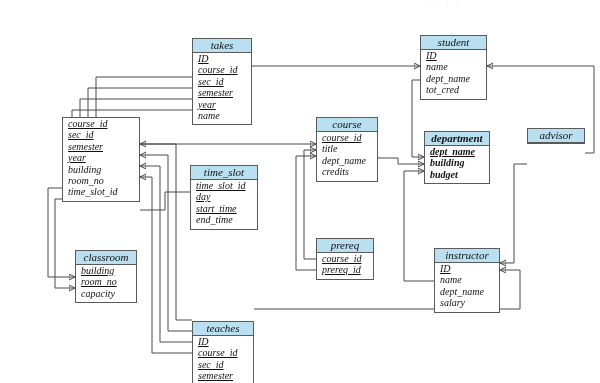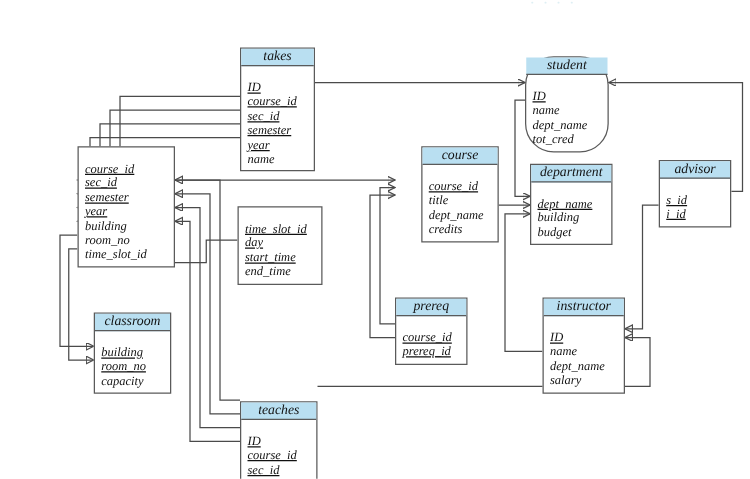--- a/index.html
+++ b/index.html
@@ -16,21 +16,21 @@
   }
   .table-box{
     position:absolute;background:#ffffff;border:1px solid #5a5a5a;
     box-sizing:border-box;z-index:5;
   }
   .tbl-header{
     background:#b9dff1;border-bottom:1px solid #5a5a5a;
     font-style:italic;font-size:11px;text-align:center;
     color:#111;line-height:13px;height:14px;box-sizing:border-box;
   }
-  .tbl-body{padding:12px 0 3px 5px;}
+  .tbl-body{padding:0 0 3px 5px;}
   .attr{
     font-style:italic;font-size:10px;line-height:11.4px;color:#111;
     white-space:nowrap;
   }
   .attr.pk{text-decoration:underline;}
   svg.links{position:absolute;left:0;top:0;width:600px;height:383px;z-index:1;}
   svg.links line, svg.links path, svg.links polyline{
     stroke:#4a4a4a;stroke-width:1;fill:none;
   }
 </style>
@@ -96,80 +96,77 @@
         <div class="tbl-header">takes</div>
         <div class="tbl-body">
           <div class="attr pk">ID</div>
           <div class="attr pk">course_id</div>
           <div class="attr pk">sec_id</div>
           <div class="attr pk">semester</div>
           <div class="attr pk">year</div>
           <div class="attr">name</div>
         </div>
       </div>
-      <div class="table-box" style="left: 420px; top: 45px; width: 67px; border-radius: 23px;">
+      <div class="table-box" style="left: 420px; top: 35px; width: 67px;">
         <div class="tbl-header">student</div>
         <div class="tbl-body">
           <div class="attr pk">ID</div>
           <div class="attr">name</div>
           <div class="attr">dept_name</div>
           <div class="attr">tot_cred</div>
         </div>
       </div>
       <div class="table-box" style="left: 62px; top: 117px; width: 78px;">
         <div class="tbl-body">
           <div class="attr pk">course_id</div>
           <div class="attr pk">sec_id</div>
           <div class="attr pk">semester</div>
           <div class="attr pk">year</div>
           <div class="attr">building</div>
           <div class="attr">room_no</div>
           <div class="attr">time_slot_id</div>
         </div>
       </div>
-      <div class="table-box" style="left: 316px; top: 117px; width: 62px; margin-left: 21px;">
+      <div class="table-box" style="left: 316px; top: 117px; width: 62px;">
         <div class="tbl-header">course</div>
         <div class="tbl-body">
           <div class="attr pk">course_id</div>
           <div class="attr">title</div>
           <div class="attr">dept_name</div>
           <div class="attr">credits</div>
         </div>
       </div>
-      <div class="table-box" style="left: 424px; top: 131px; width: 66px;">
+      <div class="table-box" style="left: 424px; top: 131px; width: 66px; font-weight: bold;">
         <div class="tbl-header">department</div>
         <div class="tbl-body">
           <div class="attr pk">dept_name</div>
           <div class="attr">building</div>
           <div class="attr">budget</div>
         </div>
       </div>
       <div class="table-box" style="left: 527px; top: 128px; width: 58px;">
         <div class="tbl-header">advisor</div>
-        <div class="tbl-body">
-          <div class="attr pk">s_id</div>
-          <div class="attr pk">i_id</div>
-        </div>
       </div>
       <div class="table-box" style="left: 190px; top: 165px; width: 68px;">
+        <div class="tbl-header">time_slot</div>
         <div class="tbl-body">
           <div class="attr pk">time_slot_id</div>
           <div class="attr pk">day</div>
           <div class="attr pk">start_time</div>
           <div class="attr">end_time</div>
         </div>
       </div>
       <div class="table-box" style="left: 316px; top: 238px; width: 58px;">
         <div class="tbl-header">prereq</div>
         <div class="tbl-body">
           <div class="attr pk">course_id</div>
           <div class="attr pk">prereq_id</div>
         </div>
       </div>
-      <div class="table-box" style="left: 434px; top: 238px; width: 66px;">
+      <div class="table-box" style="left: 434px; top: 248px; width: 66px;">
         <div class="tbl-header">instructor</div>
         <div class="tbl-body">
           <div class="attr pk">ID</div>
           <div class="attr">name</div>
           <div class="attr">dept_name</div>
           <div class="attr">salary</div>
         </div>
       </div>
       <div class="table-box" style="left: 75px; top: 250px; width: 62px;">
         <div class="tbl-header">classroom</div>

